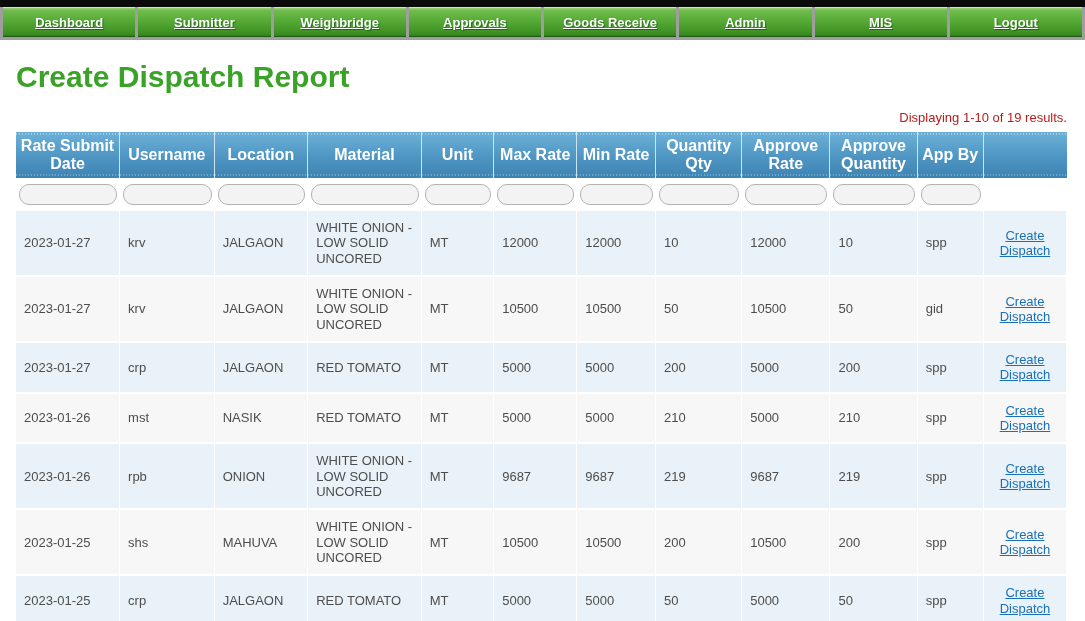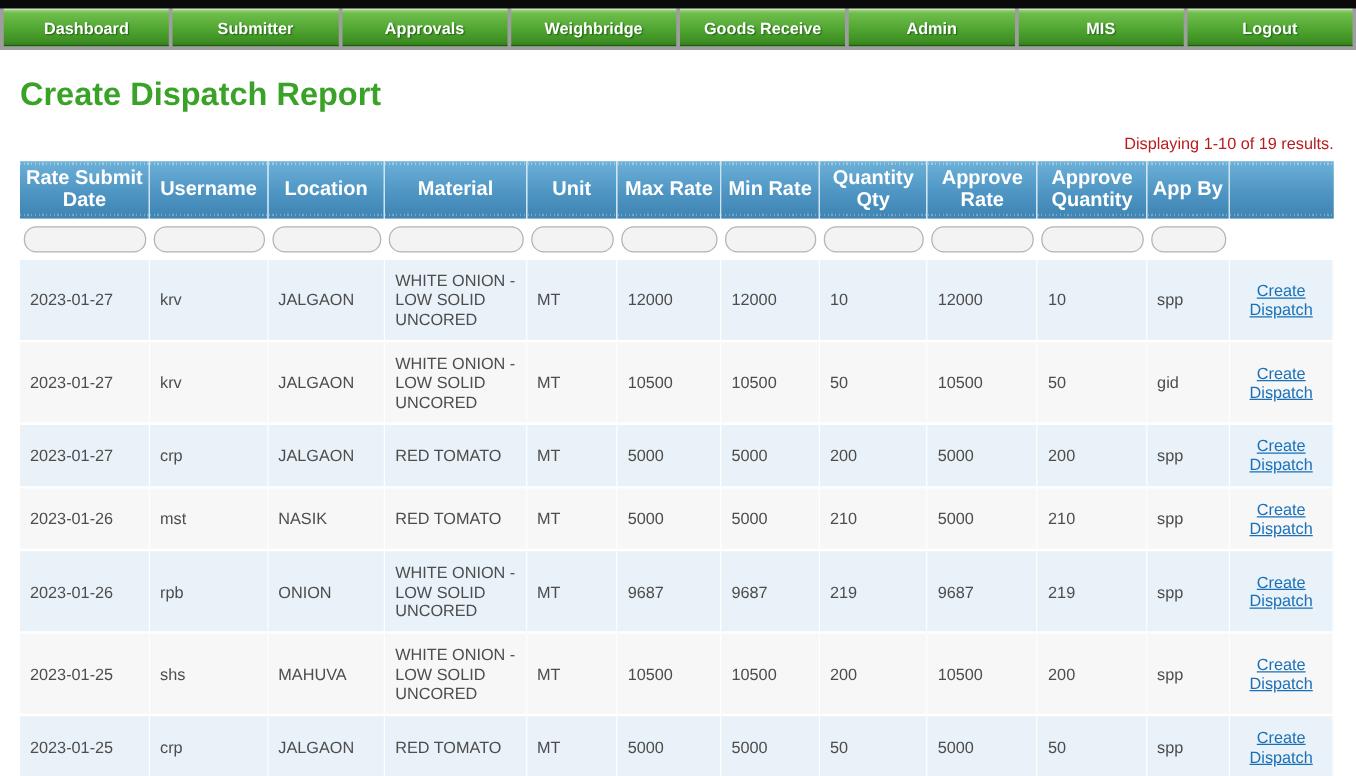--- a/index.html
+++ b/index.html
@@ -7,25 +7,25 @@
     font-family:"Liberation Sans", sans-serif; }
 
   
   .top-black { height:7px; background:#0a0a0a; }
   .nav { display:flex; gap:3px; padding:0 3px; background:#9e9e9e; height:33px;
     border-bottom:3px solid #9e9e9e; }
   .nav-item { flex:1; text-align:center; line-height:32px; cursor:pointer;
     color:#fff; font-weight:bold; font-size:13px;
     text-shadow:1px 1px 1px rgba(0,60,0,.55);
     background:linear-gradient(180deg,#a8d98c 0%, #6fbd4c 12%, #50a531 55%, #3c8e22 88%, #2e7a17 100%);
-    box-shadow:inset 0 -1px 0 #1d5c10, inset 0 1px 0 rgba(255,255,255,.45); }
+    box-shadow:inset 0 -1px 0 #1d5c10, inset 0 1px 0 rgba(255,255,255,.45);text-decoration:underline; }
 
   
   .content { padding:0 18px 0 16px; }
-  h1.page-title { margin-top:20px; font-size:26px; font-weight:bold; color:#3aa227; }
+  h1.page-title { margin-top:20px; font-size:30px; font-weight:bold; color:#3aa227; }
   .summary { text-align:right; font-size:13px; color:#b91c1c; margin:16px 0 7px; }
 
   
   table.grid { width:100%; border-collapse:separate; border-spacing:0; table-layout:fixed; }
   th { color:#fff; font-size:16px; font-weight:bold; text-align:center;
     padding:5px 3px; height:36px; vertical-align:middle;
     border-right:1px solid #cfe4f1;
     background-image:
       repeating-linear-gradient(90deg, rgba(255,255,255,.35) 0 1px, transparent 1px 3px),
       repeating-linear-gradient(90deg, rgba(255,255,255,.28) 0 1px, transparent 1px 3px),
@@ -49,22 +49,22 @@
   a.action-link { color:#1a70b8; text-decoration:underline; font-size:13px; cursor:pointer;margin-top:40px; }
 </style>
 </head>
 <body>
 
 <div class="top-black"></div>
 
 <div class="nav">
   <div class="nav-item">Dashboard</div>
   <div class="nav-item">Submitter</div>
+  <div class="nav-item">Weighbridge</div>
   <div class="nav-item">Approvals</div>
-  <div class="nav-item">Weighbridge</div>
   <div class="nav-item">Goods Receive</div>
   <div class="nav-item">Admin</div>
   <div class="nav-item">MIS</div>
   <div class="nav-item">Logout</div>
 </div>
 
 <div class="content">
   <h1 class="page-title">Create Dispatch Report</h1>
   <div class="summary">Displaying 1-10 of 19 results.</div>
 

